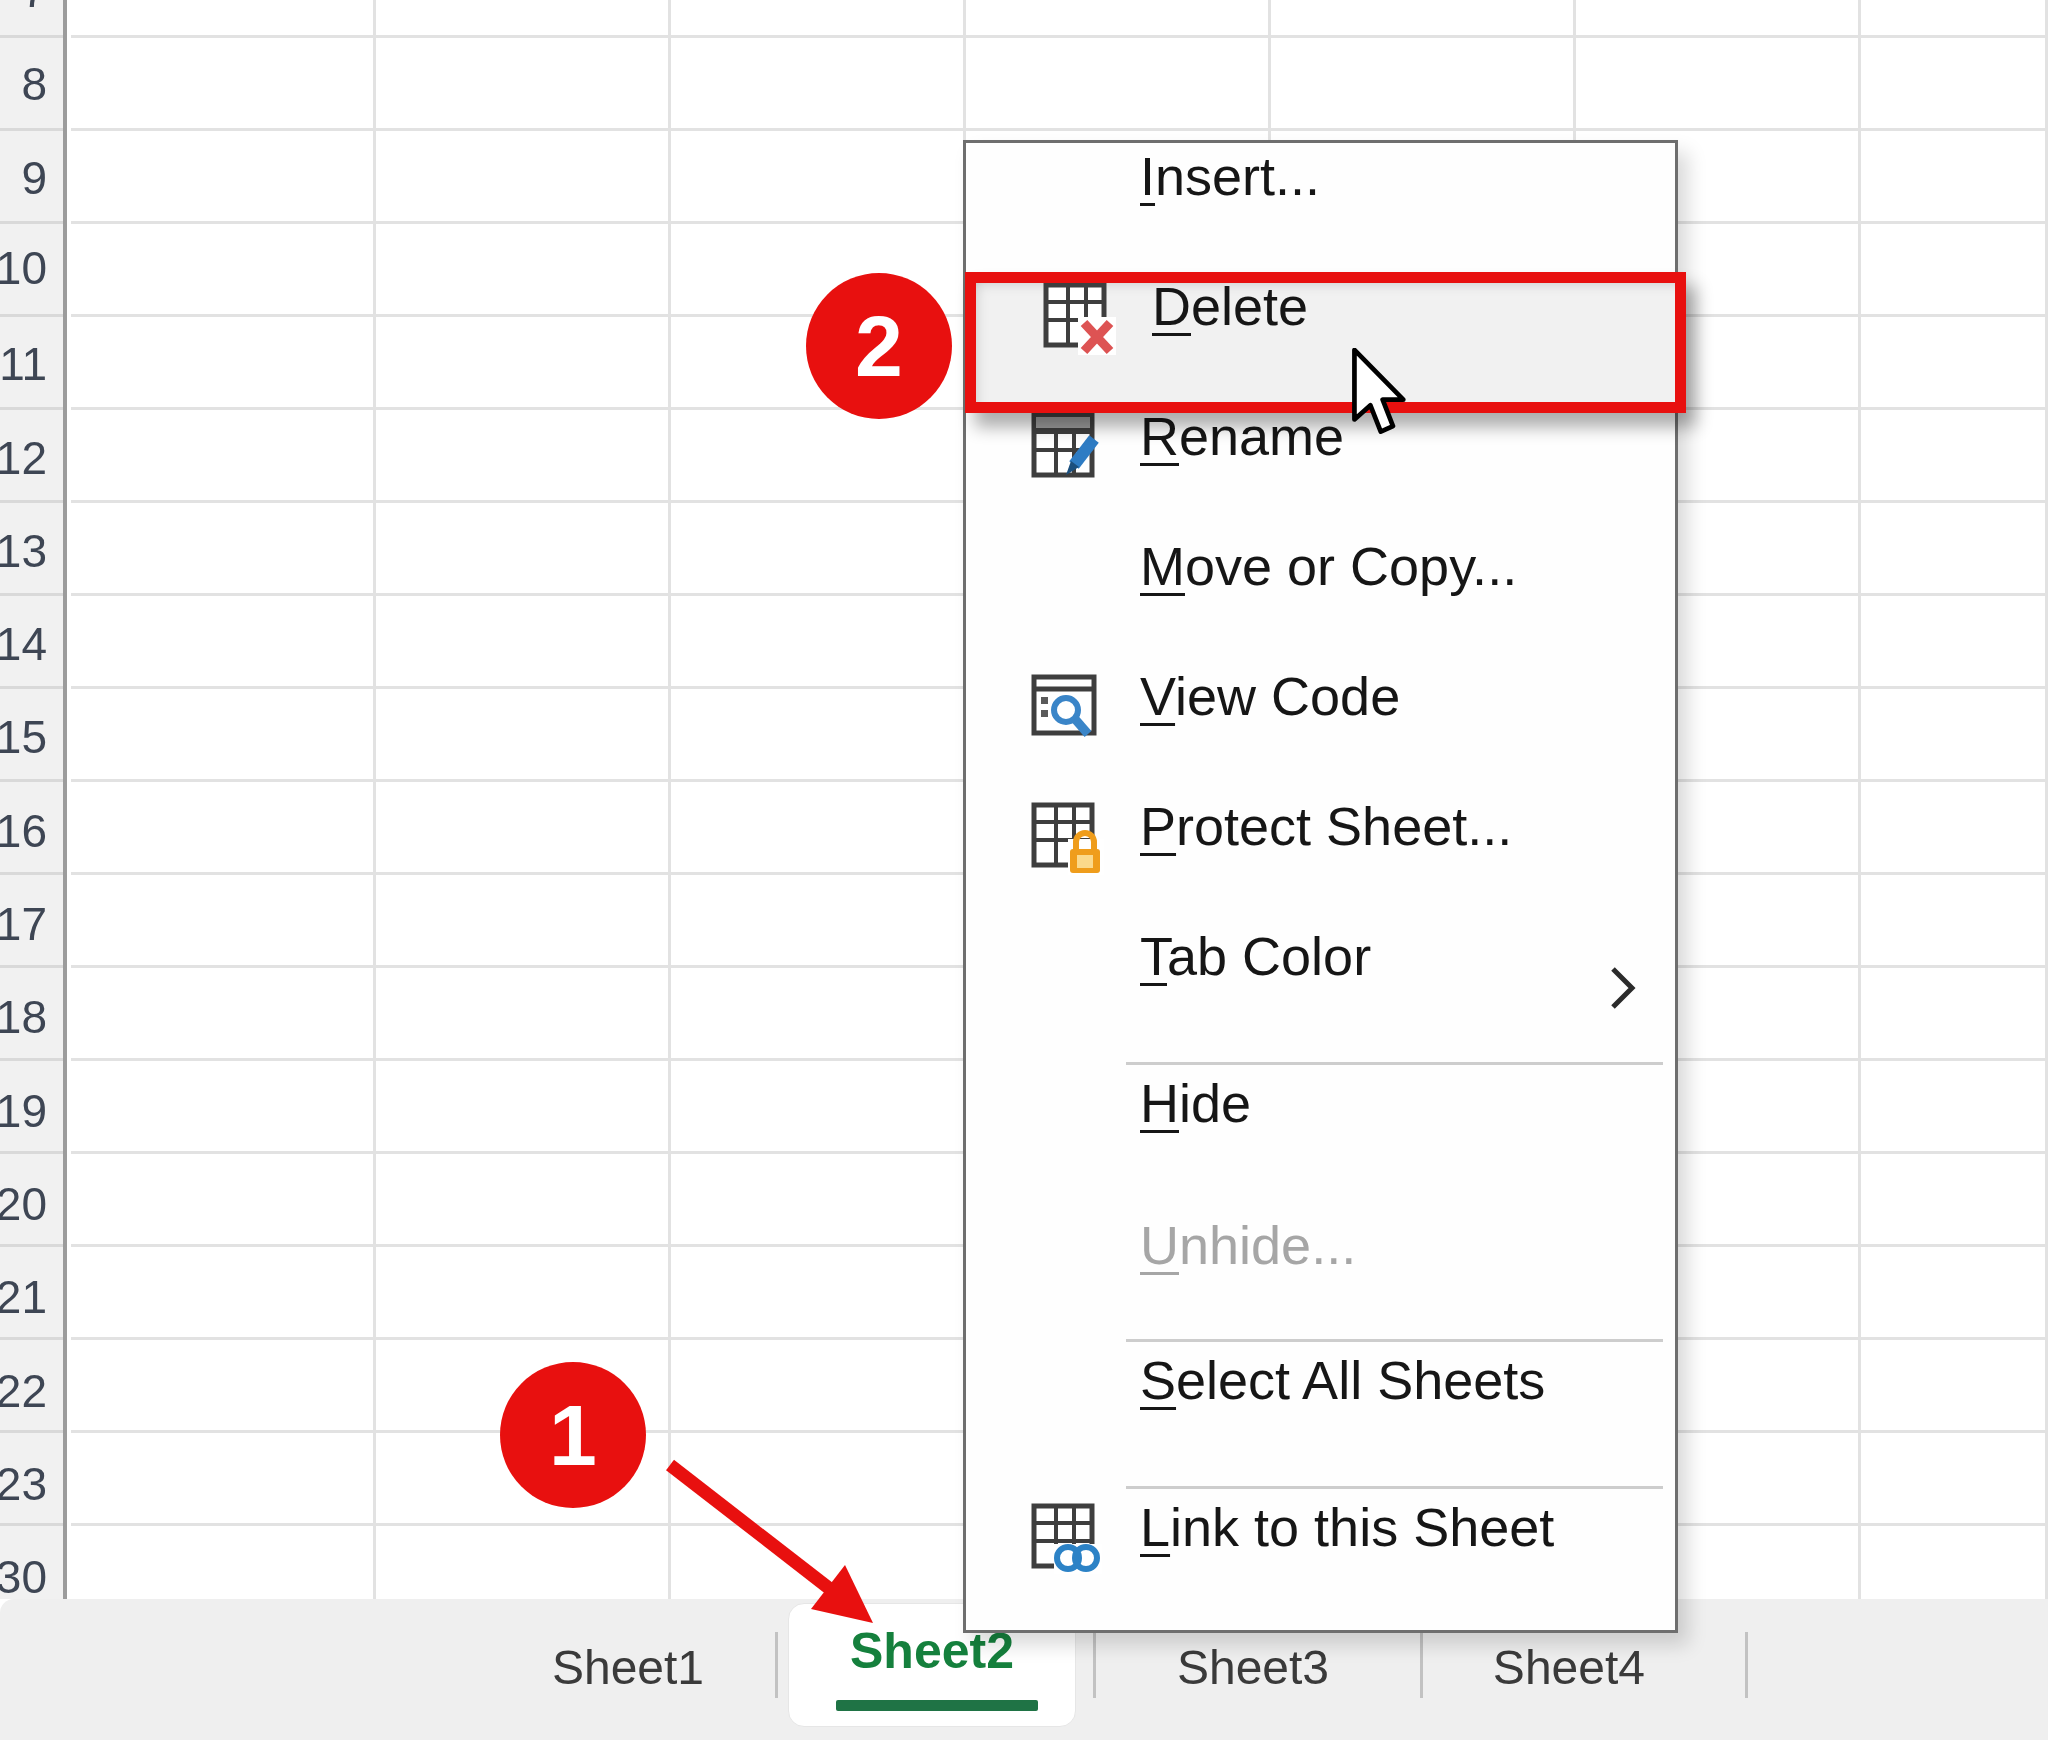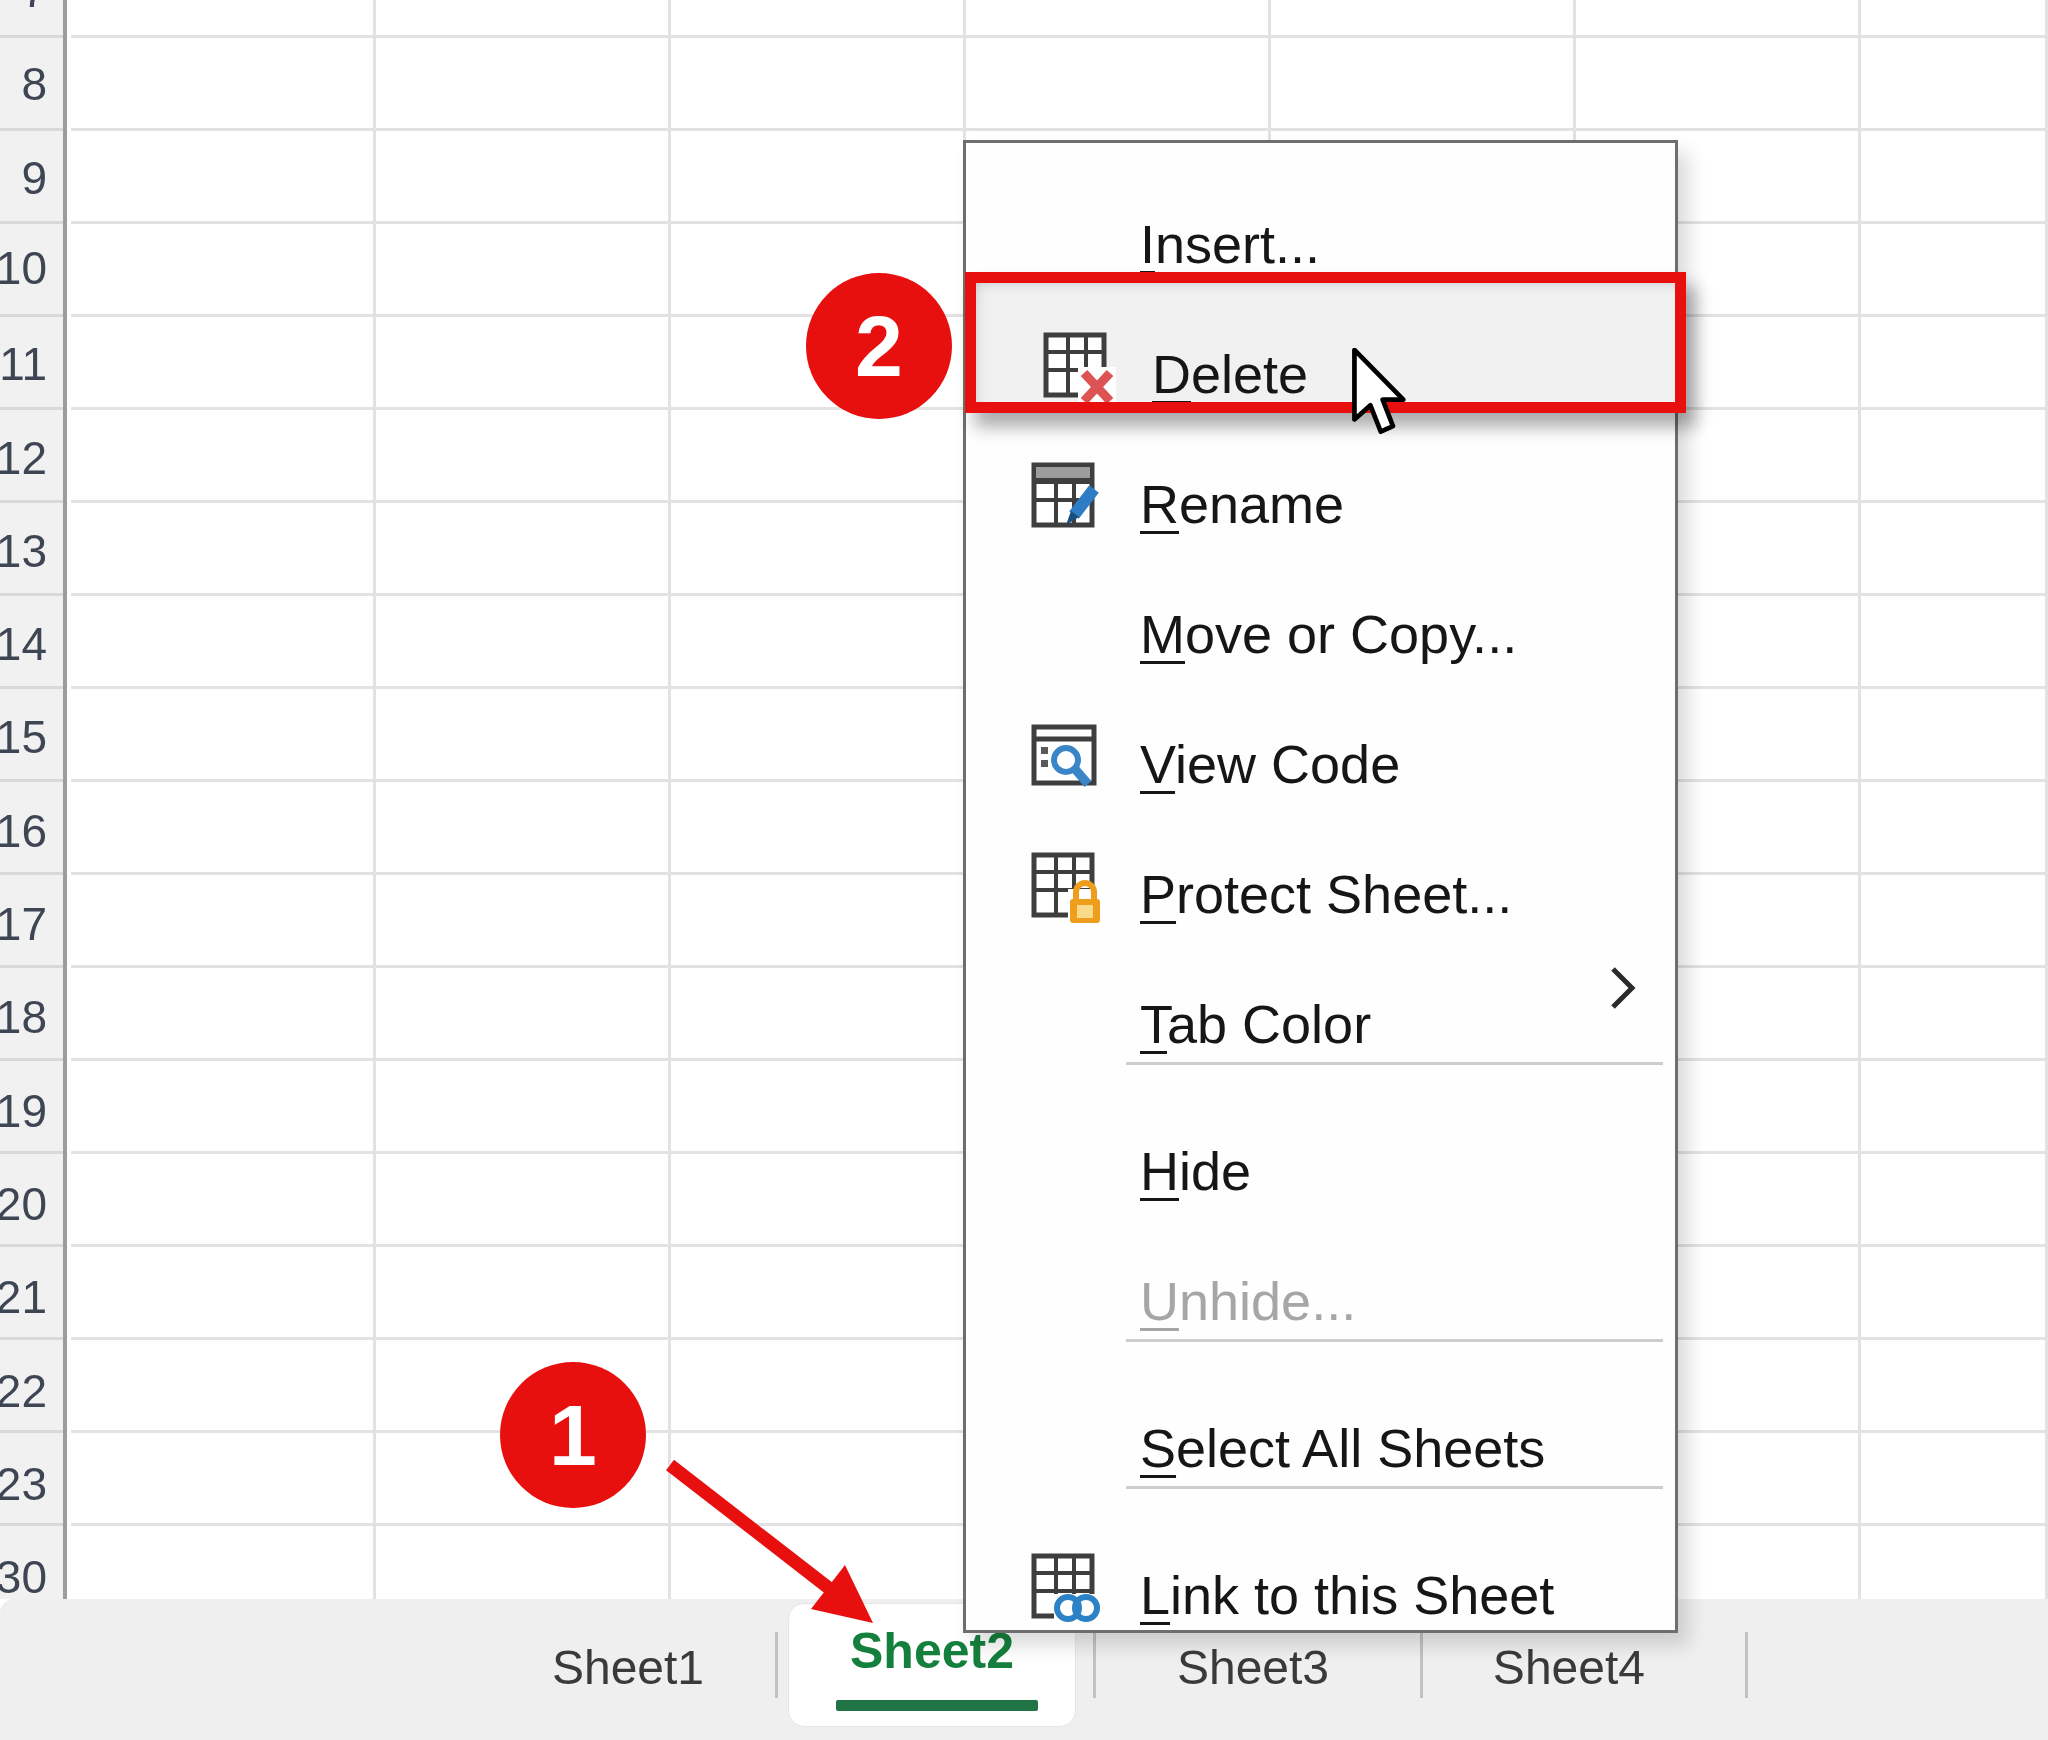--- a/index.html
+++ b/index.html
@@ -55,21 +55,21 @@
   }
   .nav-chev { position:absolute; top:1645px; width:36px; height:48px; }
 
   
   #context-menu {
     position:absolute; left:963px; top:140px; width:715px; height:1493px;
     background:#fefefe; border:3px solid #6e6e6e; z-index:4;
     box-shadow:10px 12px 18px rgba(0,0,0,0.15);
     padding-top:2px;
   }
-  .menu-item { position:relative; height:130px; display:flex; align-items:flex-end; }
+  .menu-item { position:relative; height:130px; display:flex; align-items:flex-start; }
   .menu-item.hl {
     background:#f1f1f1;
     box-shadow:inset 14px 12px 16px -8px rgba(0,0,0,0.30);
     padding-left:12px;
   }
   .mi-icon { width:80px; height:80px; margin-left:60px; flex:none; }
   .mi-label { margin-left:34px; font-size:54px; color:#161616; white-space:nowrap; }
   .mi-label u { text-decoration:underline; text-underline-offset:8px; text-decoration-thickness:3px; }
   .menu-item.disabled .mi-label { color:#a6a6a6;margin-top:12px; }
   .menu-sep { height:17px; display:flex; align-items:center; }

